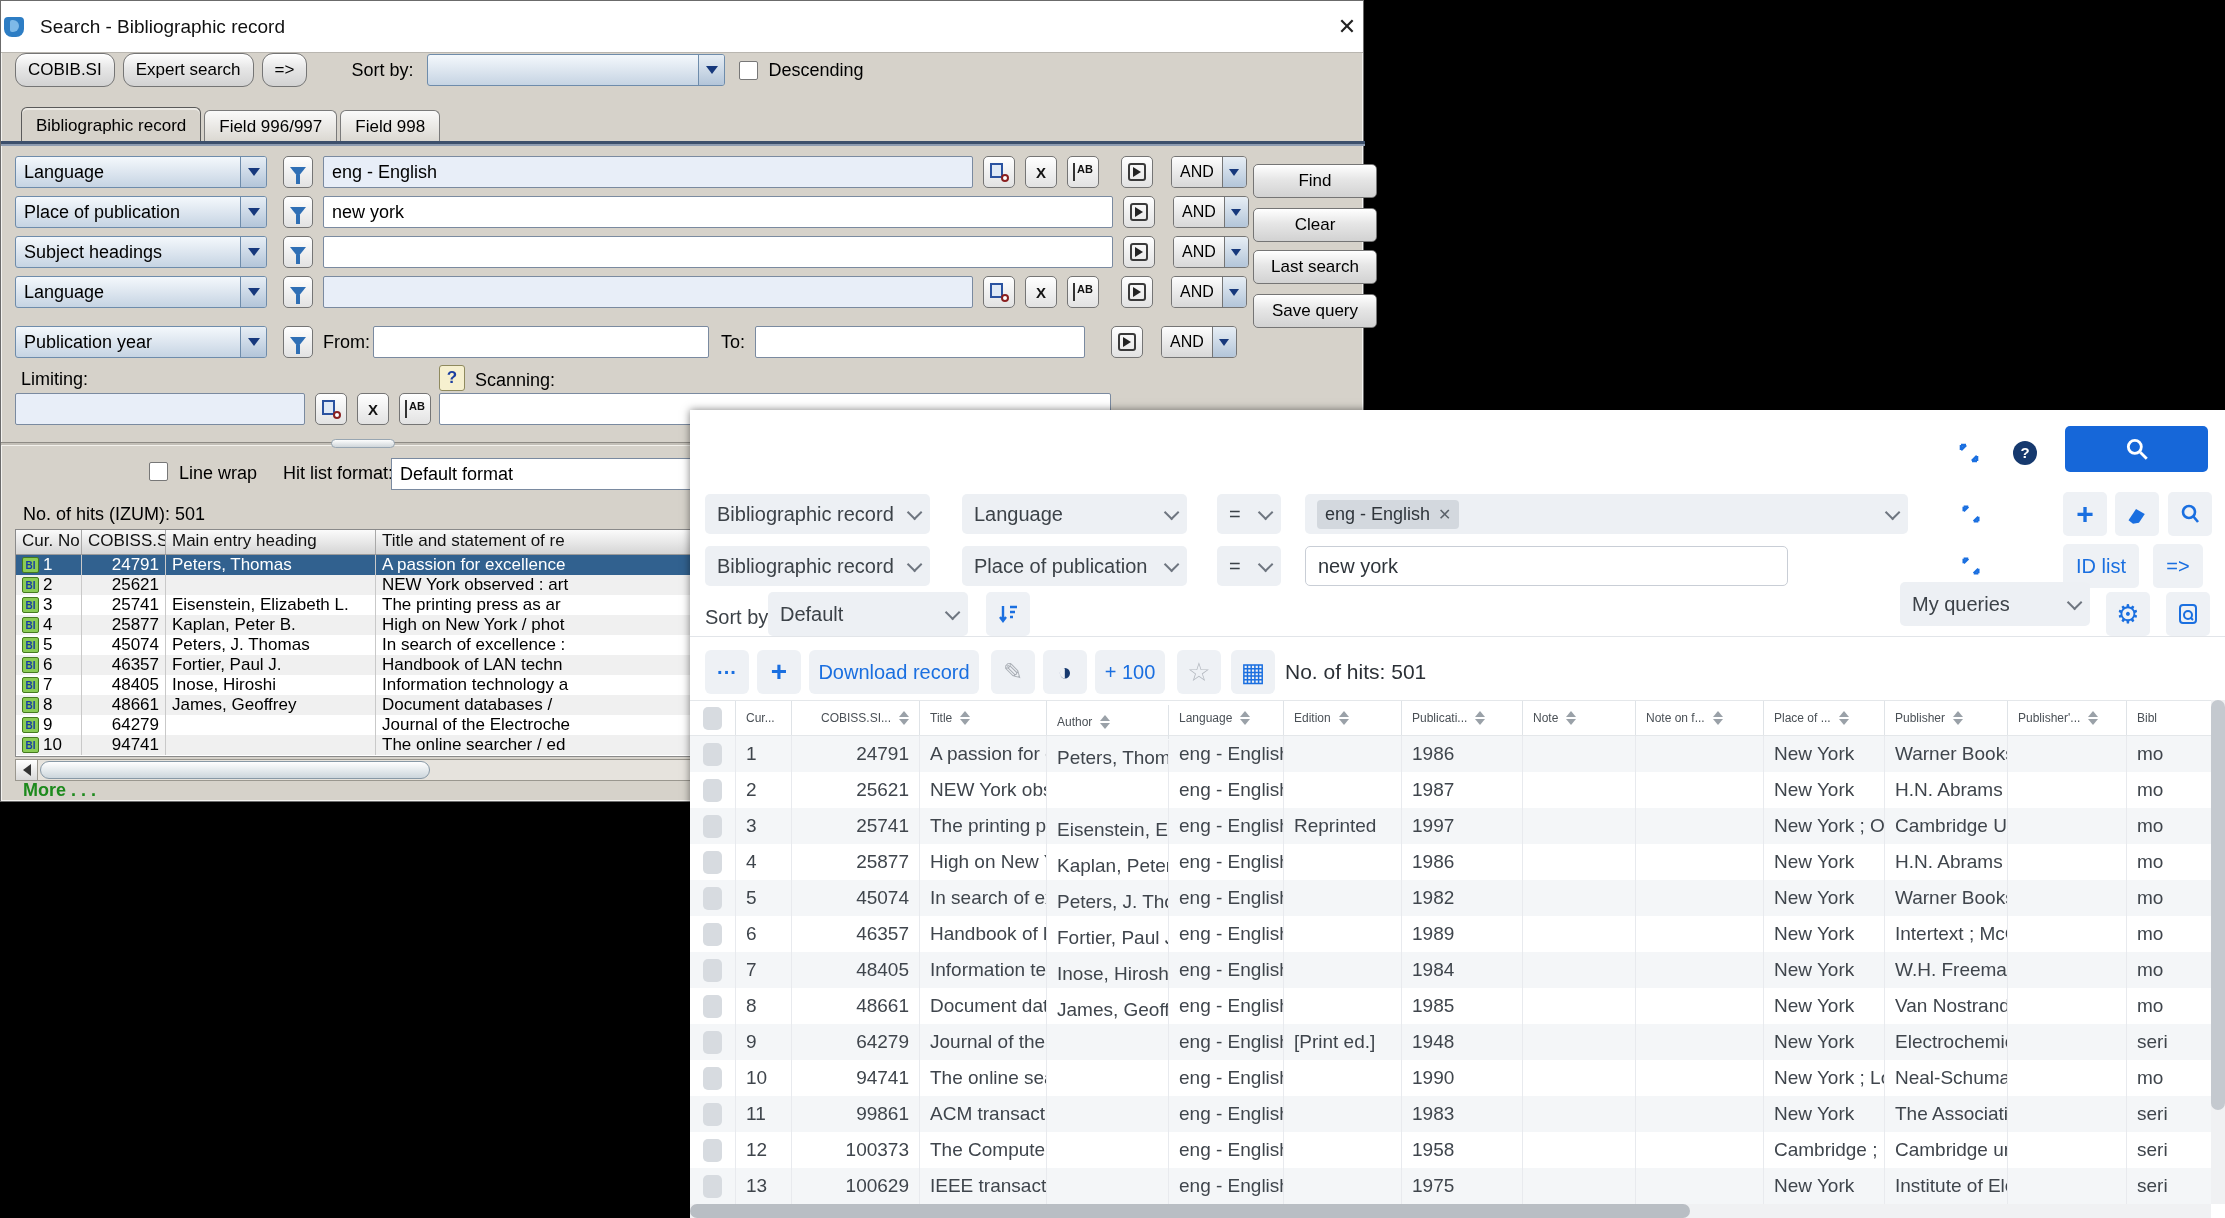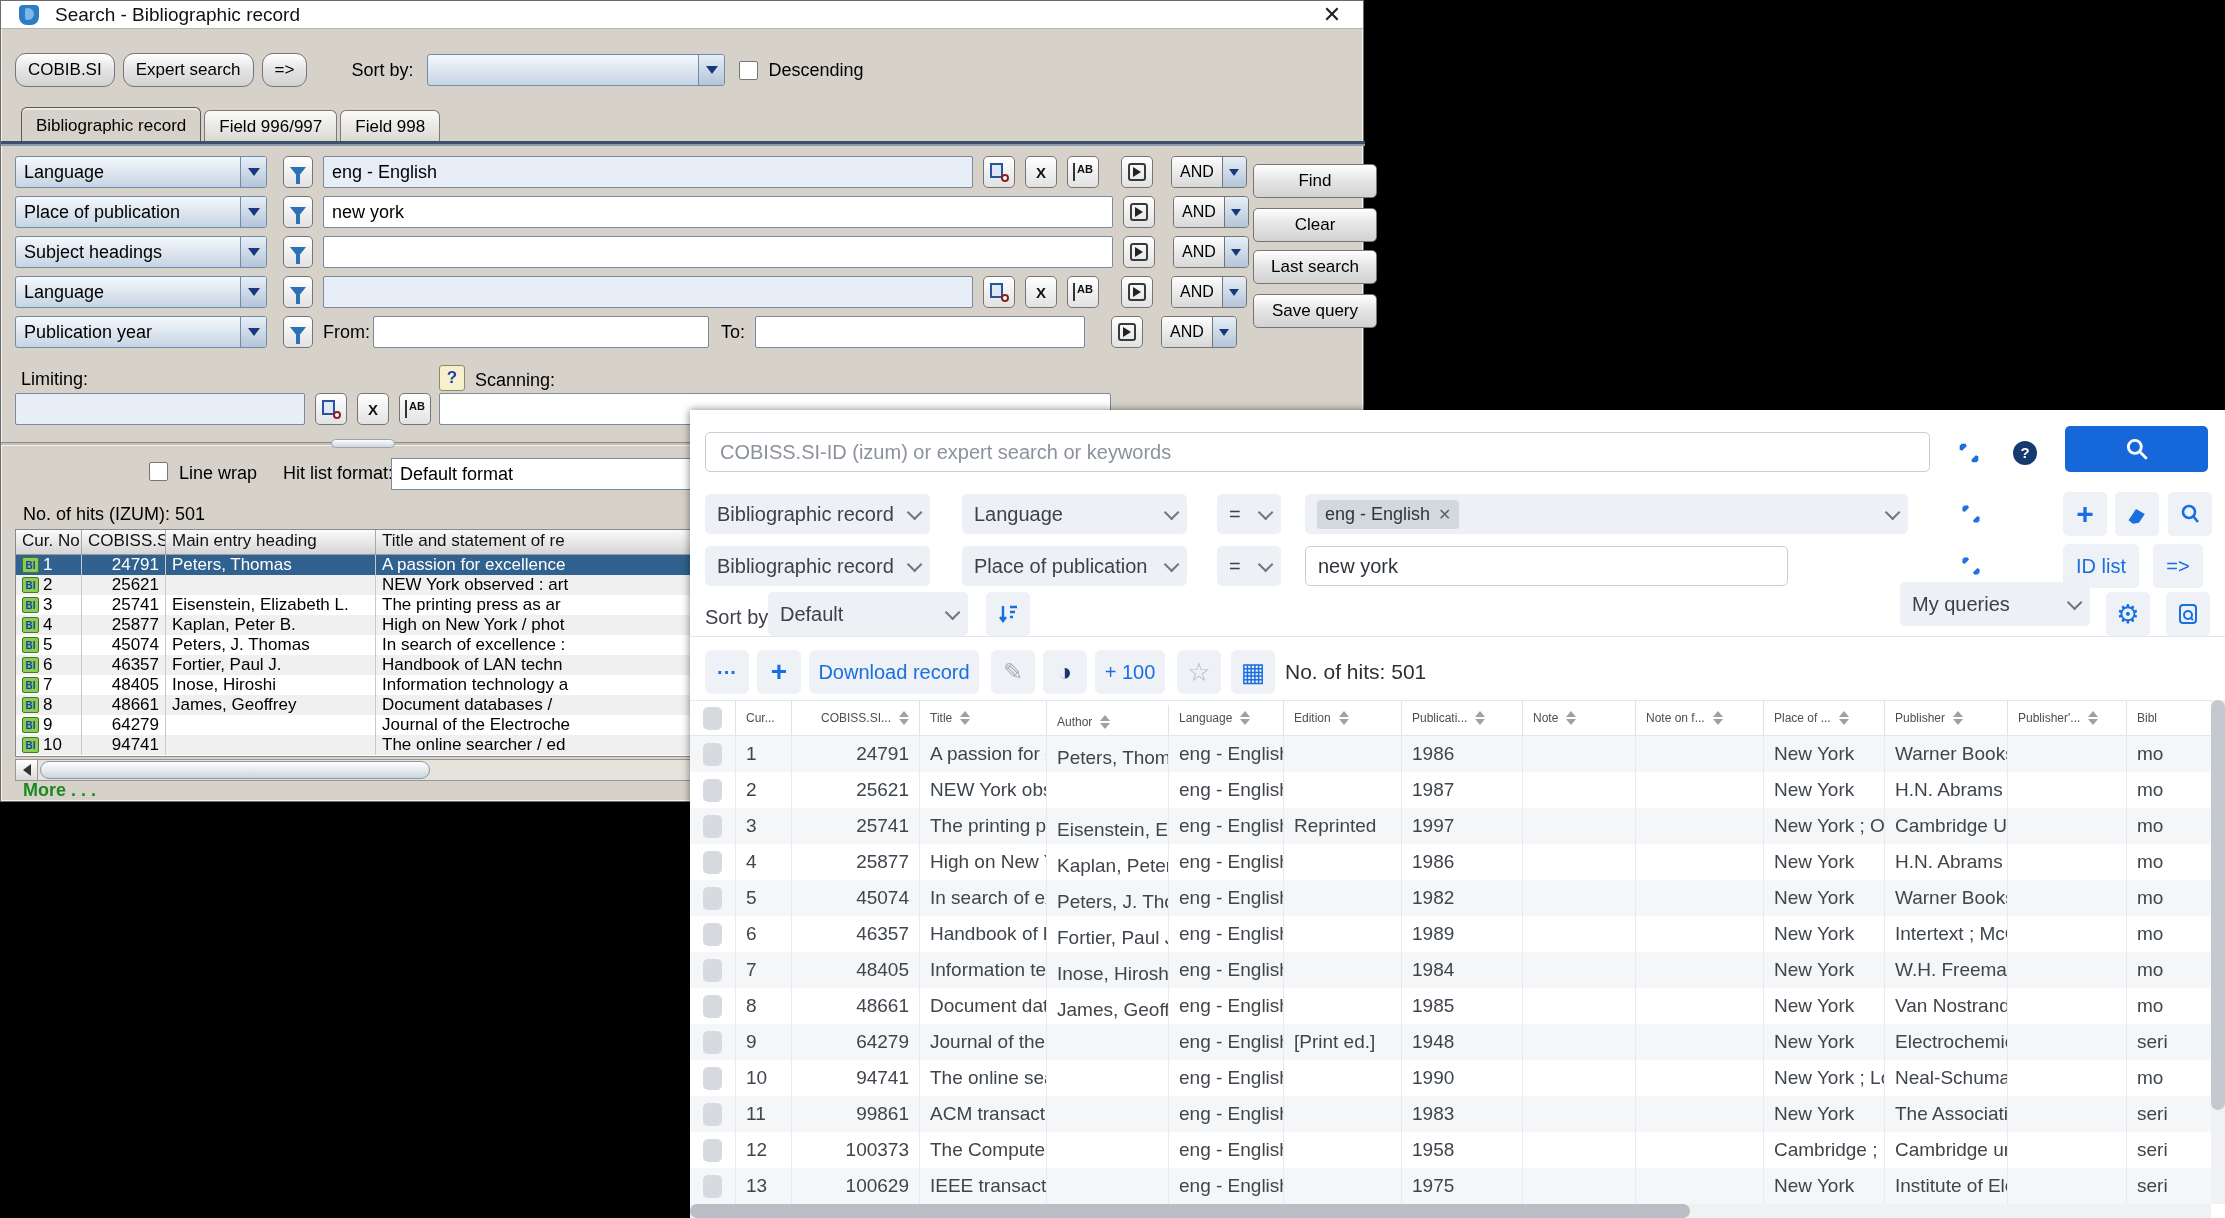--- a/index.html
+++ b/index.html
@@ -1,21 +1,21 @@
 <!DOCTYPE html>
 <html><head>
 <meta charset="utf-8">
 <style>
   html,body{margin:0;padding:0;background:#000;}
   *{box-sizing:border-box;font-family:"Liberation Sans",sans-serif;}
   #stage{position:relative;width:2225px;height:1218px;background:#000;overflow:hidden;}
 
   
   #legacy{position:absolute;left:0;top:0;width:1364px;height:802px;background:#d6d2ca;border:1px solid #6b6b6b;box-shadow:inset 0 0 0 1px #f4f3f0;}
-  .titlebar{position:absolute;left:0;top:0;right:0;height:28px;background:#ffffff;border-bottom:1px solid #b9b6b0;display:flex;align-items:center;padding:0 16px;}
+  .titlebar{position:absolute;left:0;top:0;right:0;height:52px;background:#ffffff;border-bottom:1px solid #b9b6b0;display:flex;align-items:center;padding:0 1px;}
   .titlebar .appicon{width:26px;height:26px;margin-right:12px;position:relative;}
   .titlebar .appicon .s1{position:absolute;left:2px;top:3px;width:20px;height:20px;background:#2d7dc4;border-radius:4px 4px 8px 8px;}
   .titlebar .appicon .s2{position:absolute;left:8px;top:6px;width:9px;height:12px;background:#7db9e8;border-radius:2px 6px 6px 2px;}
   .titlebar .title{font-size:19px;color:#111;}
   .titlebar .closex{margin-left:auto;font-size:22px;color:#222;width:30px;text-align:center;cursor:default;}
   .btn{display:inline-flex;align-items:center;justify-content:center;background:linear-gradient(#ffffff,#e6e6e6 45%,#d2d2d2);border:1px solid #757575;border-radius:5px;font-size:17px;color:#000;box-shadow:inset 0 1px 0 #fff;}
   .tb-row{position:absolute;left:14px;top:52px;height:34px;display:flex;align-items:center;}
   .tb-row .btn{height:34px;padding:0 12px;margin-right:8px;border-radius:11px;}
   .lbl{font-size:18px;color:#000;}
   .lsel{background:linear-gradient(#f4f8fc,#c6d4e3);border:1px solid #6e8cab;border-radius:3px;height:32px;display:flex;align-items:center;position:relative;}
@@ -270,21 +270,21 @@
           </span>
         </span>
       <span class="andbox">
           <span class="at">AND</span>
           <span class="ad">
             <span class="tri-down" style="border-left-width:5px;border-right-width:5px;border-top-width:7px;"></span>
           </span>
         </span>
     </div>
 
-    <div class="frow" style="top:315px;">
+    <div class="frow" style="top:325px;">
       <span class="lsel" style="width:252px;">
         <span class="seltext">Publication year</span>
           <span class="dropseg">
             <span class="tri-down"></span>
           </span>
       </span>
       <span class="filterbtn" style="margin-left:16px;">
           <span class="funnel"></span>
         </span>
       <span class="lbl" style="margin-left:10px;width:50px;">From:</span>
@@ -413,21 +413,20 @@
     <div class="hscroll">
       <span class="larr">
           <span style="width:0;height:0;border-top:6px solid transparent;border-bottom:6px solid transparent;border-right:8px solid #333;"></span>
         </span>
       <span class="thumb"></span>
     </div>
     <span class="morelink">More . . .</span>
   </div>
 
   <div id="modern">
-    <input class="msearch" placeholder="COBISS.SI-ID (izum) or expert search or keywords" style="">
     <span class="iconbtn" style="left:1262px;top:26px;width:34px;height:34px;">
       <svg width="24" height="24" viewBox="0 0 24 24" fill="none" stroke="#1a6fe0" stroke-width="2.6">
           <path d="M4 9 9 4 M4 4 h5 M4 4 v5"></path>
           <path d="M20 15 15 20 M20 20 h-5 M20 20 v-5"></path>
         </svg>
     </span>
     <span class="iconbtn" style="left:1318px;top:26px;width:34px;height:34px;color:#16396e;">
       <svg width="28" height="28" viewBox="0 0 28 28">
           <circle cx="14" cy="14" r="12" fill="#16396e"></circle>
           <text x="14" y="19" font-size="15" fill="#fff" text-anchor="middle" font-family="Liberation Sans,sans-serif" font-weight="bold">?</text>

